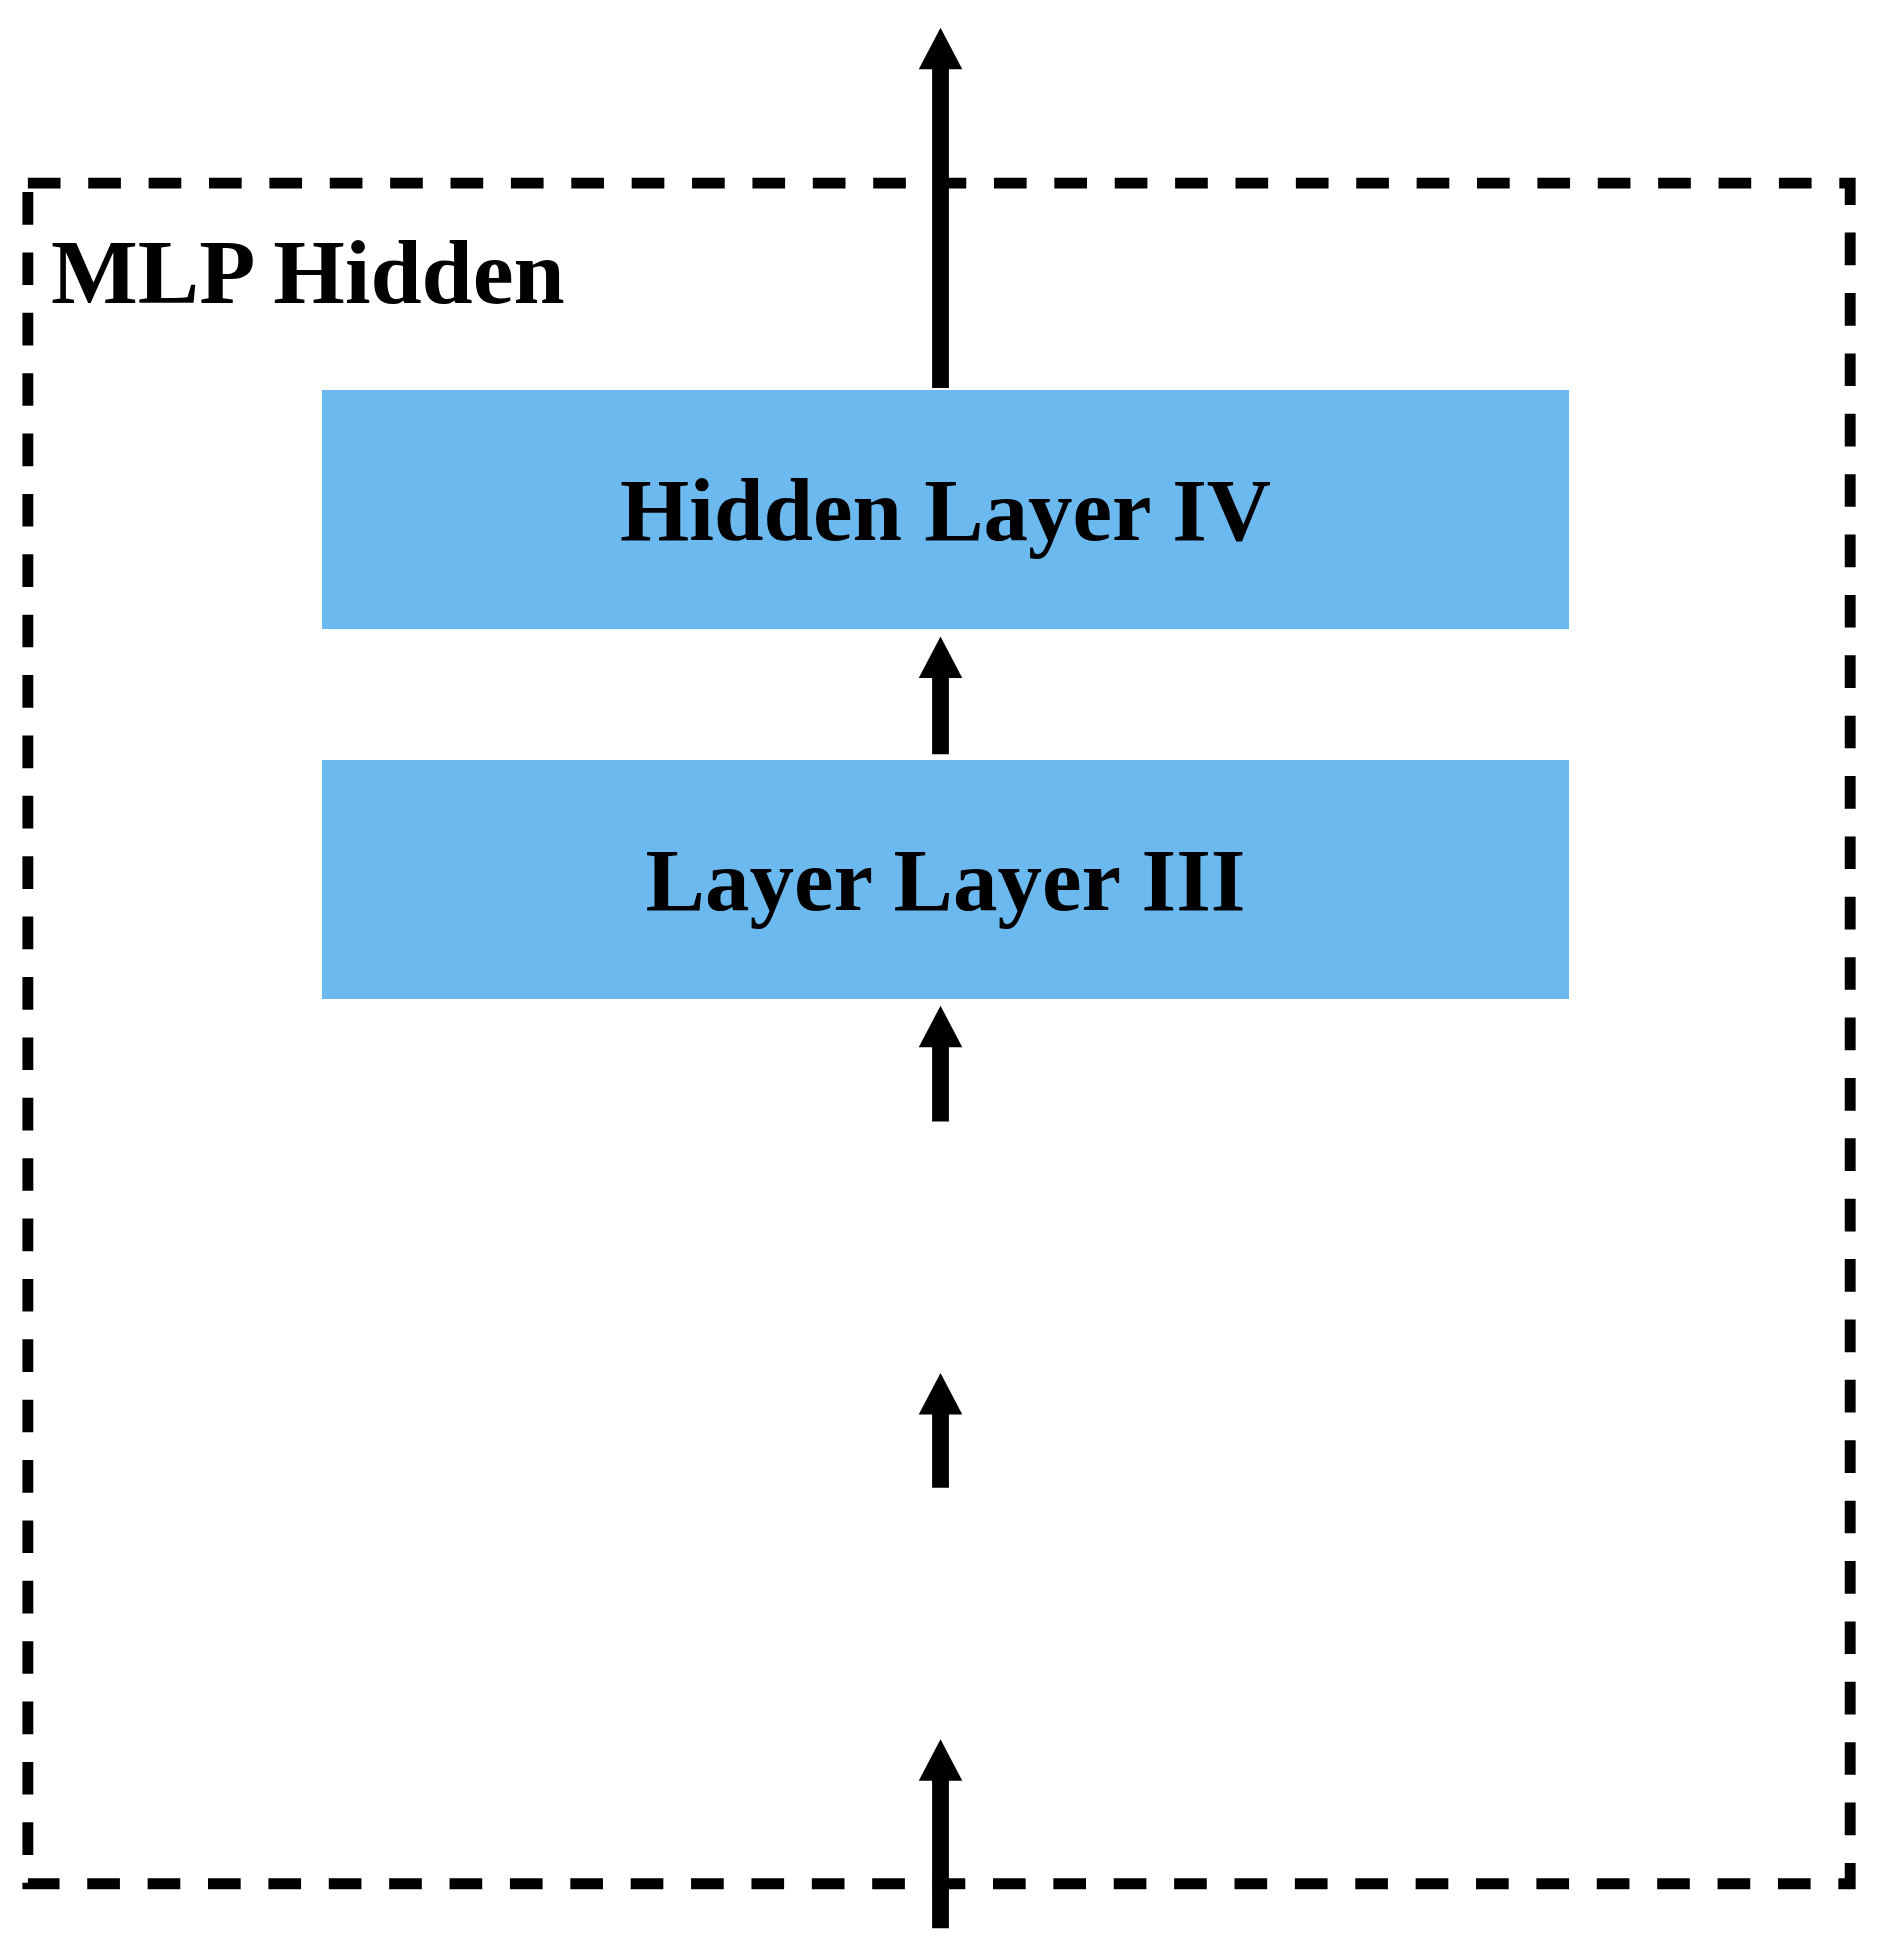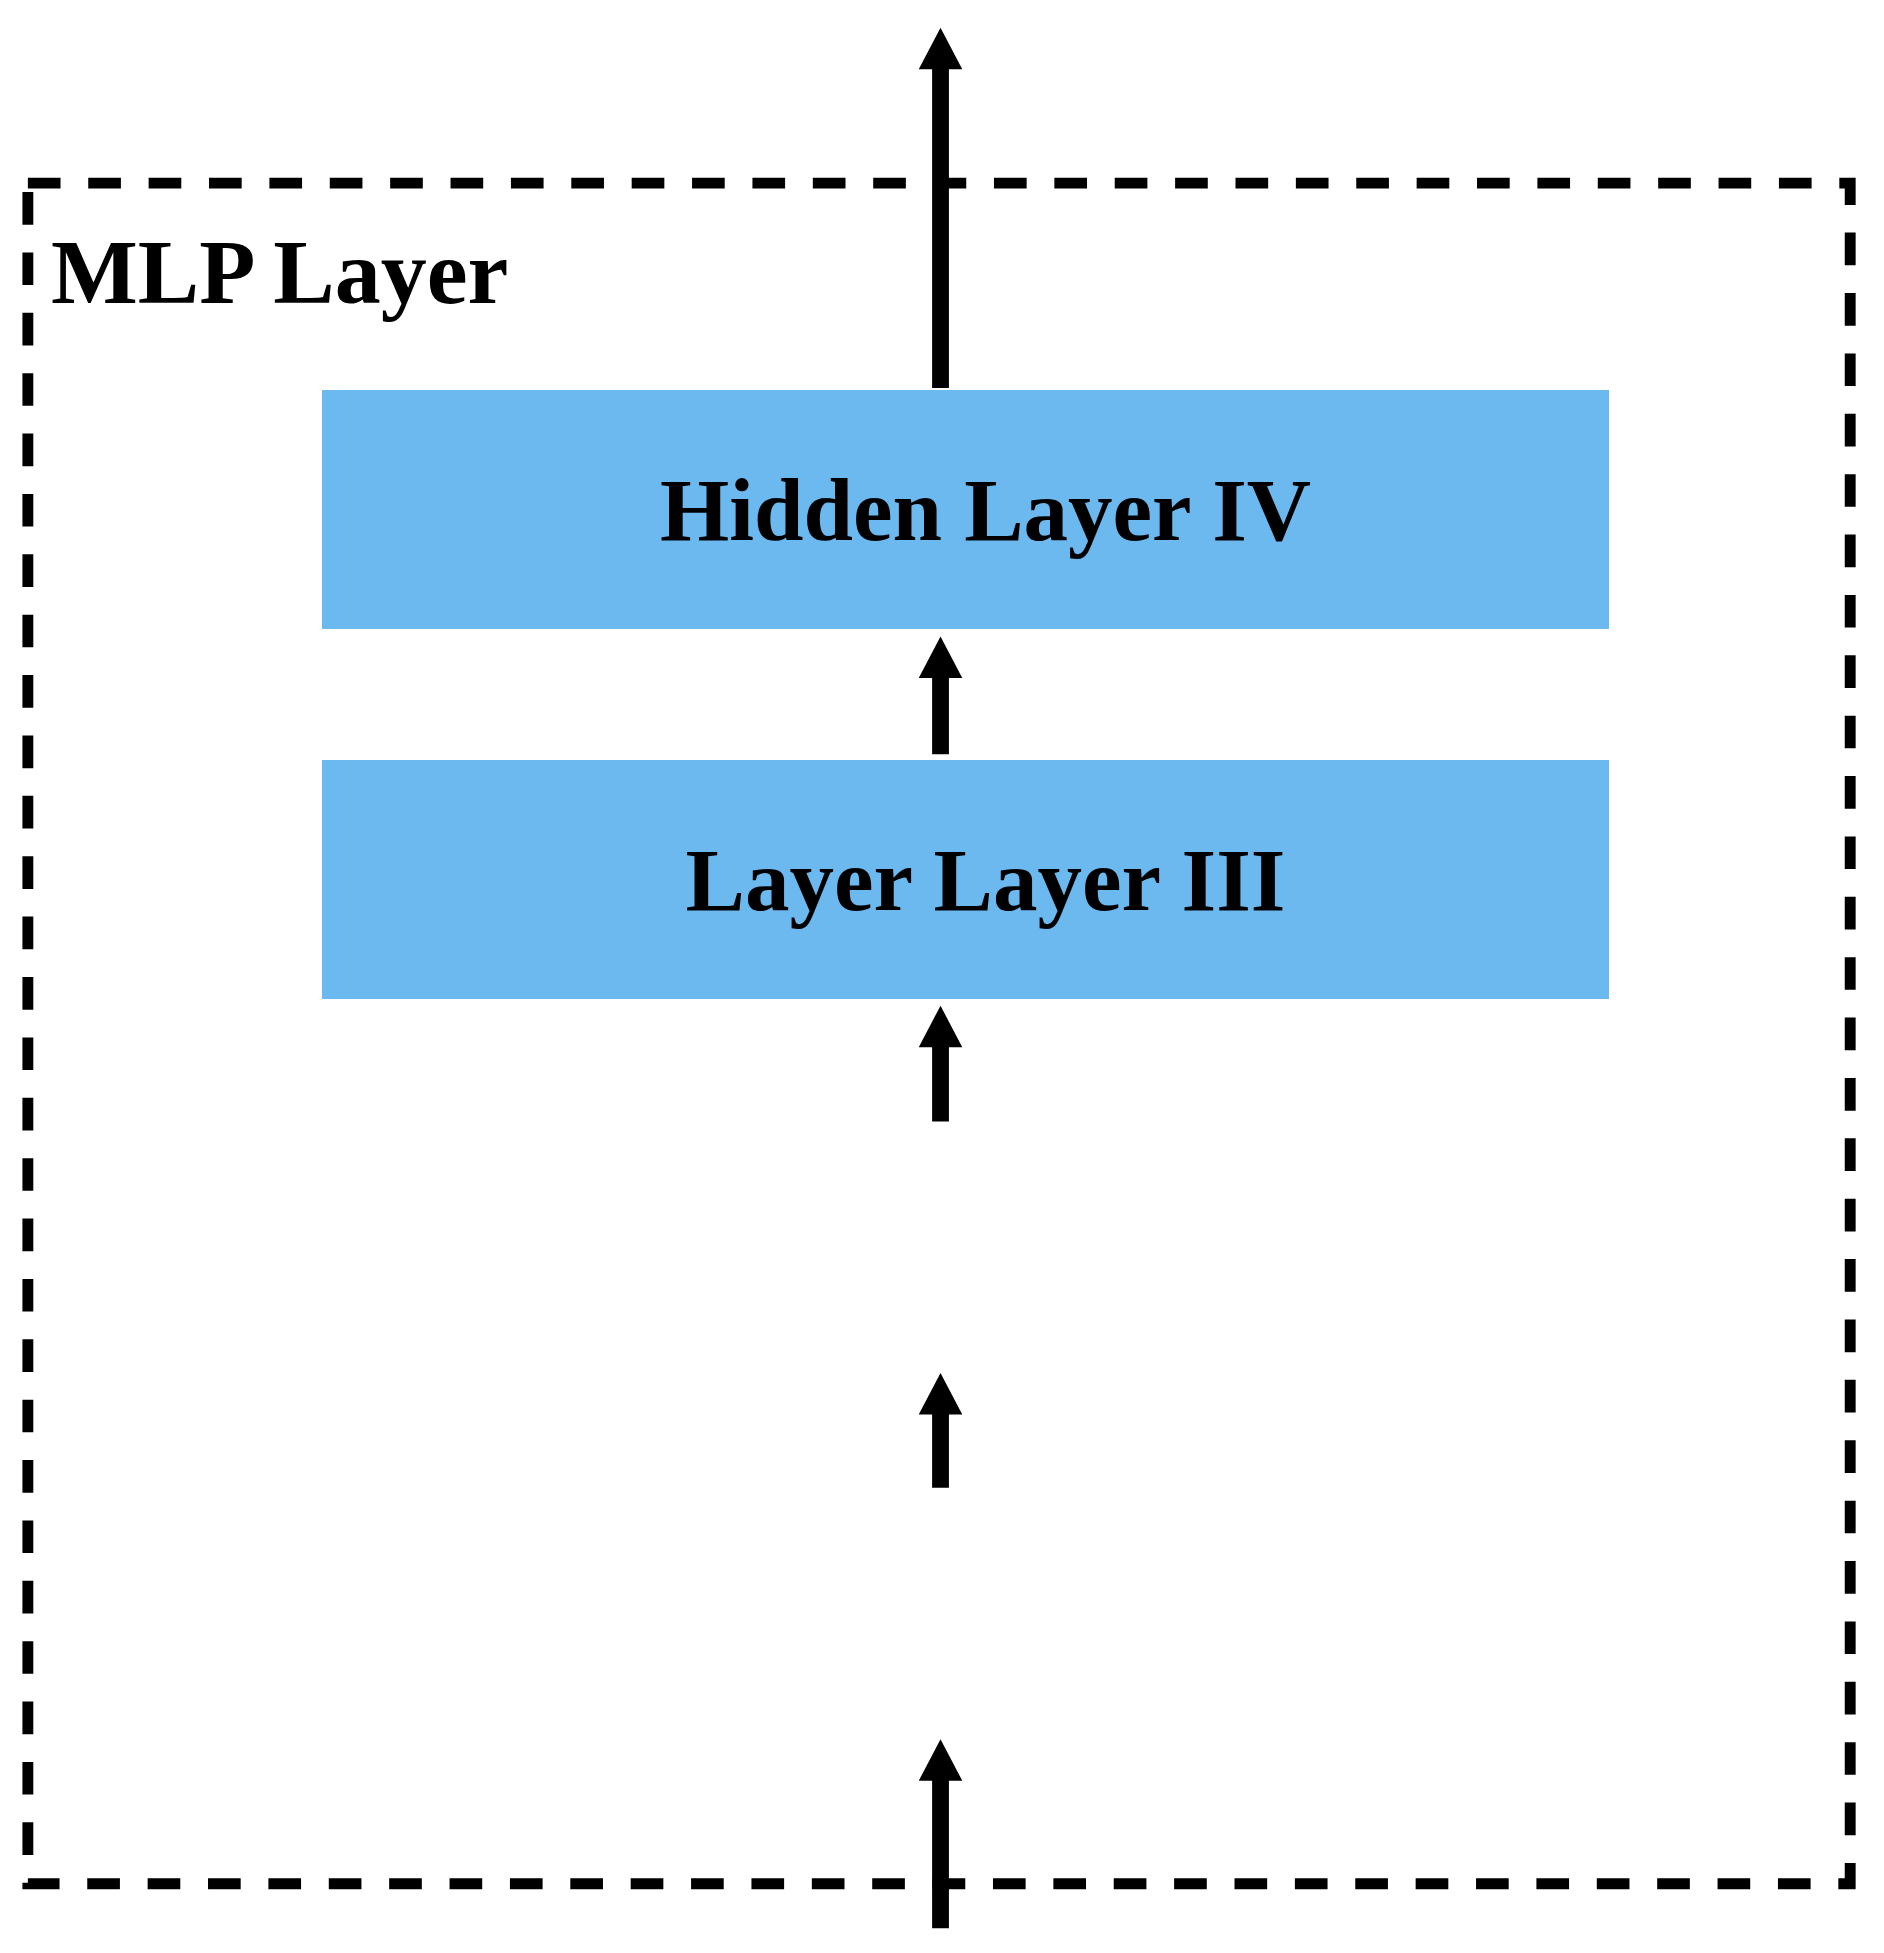--- a/index.html
+++ b/index.html
@@ -49,21 +49,20 @@
   }
   .layer-box {
     position: absolute;
     left: 322px;
     width: 1247px;
     height: 239px;
     background: #6CB9F0;
     display: flex;
     align-items: center;
     justify-content: center;
-    padding-left: 40px;
   }
   .layer-box .layer-label {
     font-size: 89px;
     font-weight: bold;
     color: #000000;
     white-space: nowrap;
   }
   .box-iv  { top: 390px; }
   .box-iii { top: 760px; }
   .box-ii  { top: 1128px; }
@@ -97,21 +96,21 @@
       <line class="arrow-shaft" x1="950" y1="1503" x2="950" y2="1427"></line>
       <polygon class="arrow-head" points="928,1429 972,1429 950,1387"></polygon>
     </g>
 
     <g>
       <line class="arrow-shaft" x1="950" y1="1948" x2="950" y2="1797"></line>
       <polygon class="arrow-head" points="928,1799 972,1799 950,1757"></polygon>
     </g>
   </svg>
 
-  <div class="mlp-label">MLP Layer</div>
+  <div class="mlp-label">MLP Hidden</div>
 
   <div class="layer-box box-iv">
     <span class="layer-label">Hidden Layer IV</span>
   </div>
 
   <div class="layer-box box-iii">
     <span class="layer-label">Layer Layer III</span>
   </div>
 
 

